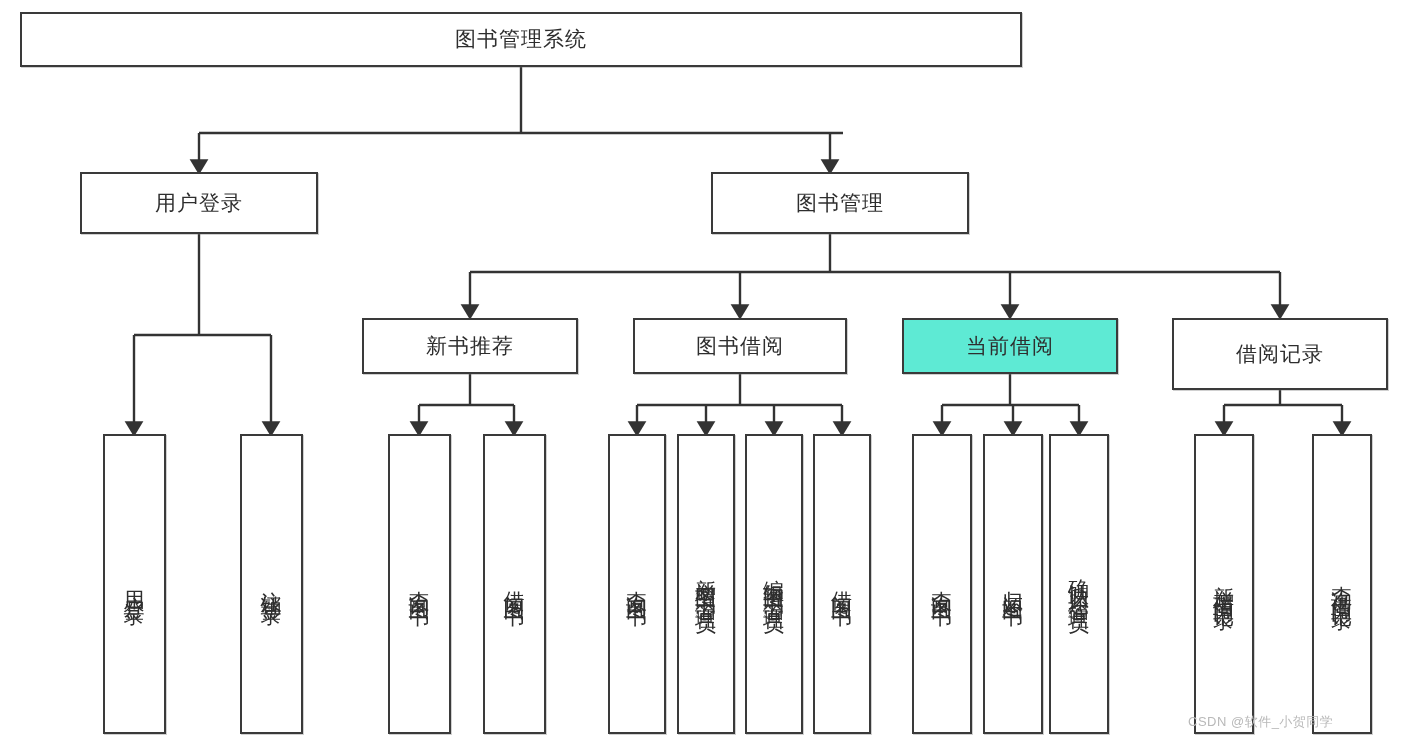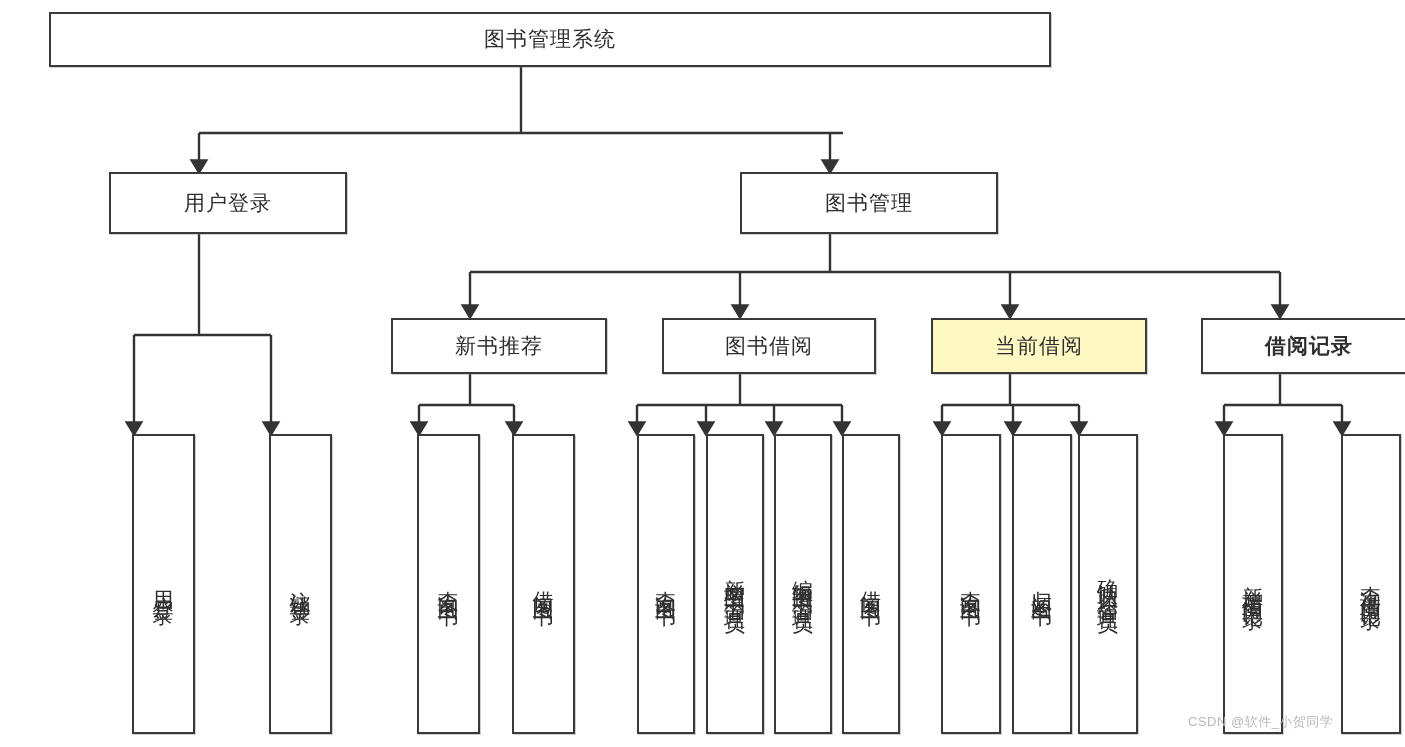--- a/index.html
+++ b/index.html
@@ -29,21 +29,20 @@
   .node {
     position: absolute;
     box-sizing: border-box;
     background: #ffffff;
     border: 2px solid #3a3a3a;
     display: flex;
     align-items: center;
     justify-content: center;
     color: #2b2b2b;
     box-shadow: 1px 1px 0 rgba(120,120,120,0.35);
-    margin-left: 29px;
   }
   .node-label {
     font-size: 21px;
     line-height: 1.15;
     letter-spacing: 1px;
     white-space: nowrap;
     color: #2e2e2e;
   }
   .node.vertical {
     align-items: flex-start;
@@ -133,24 +132,24 @@
   <div class="node" id="node-l2-1" style="left: 711px; top: 172px; width: 258px; height: 62px; border-color: rgb(58, 58, 58); background: rgb(255, 255, 255);">
     <span class="node-label" style="color: rgb(46, 46, 46);">图书管理</span>
   </div>
 
   <div class="node" id="node-l3-1" style="left: 633px; top: 318px; width: 214px; height: 56px; border-color: rgb(58, 58, 58); background: rgb(255, 255, 255);">
     <span class="node-label" style="color: rgb(46, 46, 46);">图书借阅</span>
   </div>
   <div class="node" id="node-l3-0" style="left: 362px; top: 318px; width: 216px; height: 56px; border-color: rgb(58, 58, 58); background: rgb(255, 255, 255);">
     <span class="node-label" style="color: rgb(46, 46, 46);">新书推荐</span>
   </div>
-  <div class="node" id="node-l3-2" style="left: 902px; top: 318px; width: 216px; height: 56px; border-color: rgb(58, 58, 58); background: #fef9c3;">
+  <div class="node" id="node-l3-2" style="left: 902px; top: 318px; width: 216px; height: 56px; border-color: rgb(58, 58, 58); background: #5eead4;">
     <span class="node-label" style="color: rgb(46, 46, 46);">当前借阅</span>
   </div>
-  <div class="node" id="node-l3-3" style="left: 1172px; top: 318px; width: 216px; height: 56px; border-color: rgb(58, 58, 58); background: rgb(255, 255, 255); font-weight: bold;">
+  <div class="node" id="node-l3-3" style="left: 1172px; top: 318px; width: 216px; height: 72px; border-color: rgb(58, 58, 58); background: rgb(255, 255, 255);">
     <span class="node-label" style="color: rgb(46, 46, 46);">借阅记录</span>
   </div>
 
   <div class="node vertical" id="node-leaf-0" style="left: 103px; top: 434px; width: 63px; height: 300px; border-color: rgb(58, 58, 58); background: rgb(255, 255, 255); padding-top: 138px;">
     <span class="node-label" style="color: rgb(46, 46, 46);">用户登录</span>
   </div>
   <div class="node vertical" id="node-leaf-1" style="left: 240px; top: 434px; width: 63px; height: 300px; border-color: rgb(58, 58, 58); background: rgb(255, 255, 255); padding-top: 138px;">
     <span class="node-label" style="color: rgb(46, 46, 46);">注销登录</span>
   </div>
   <div class="node vertical" id="node-leaf-2" style="left: 388px; top: 434px; width: 63px; height: 300px; border-color: rgb(58, 58, 58); background: rgb(255, 255, 255); padding-top: 138px;">

